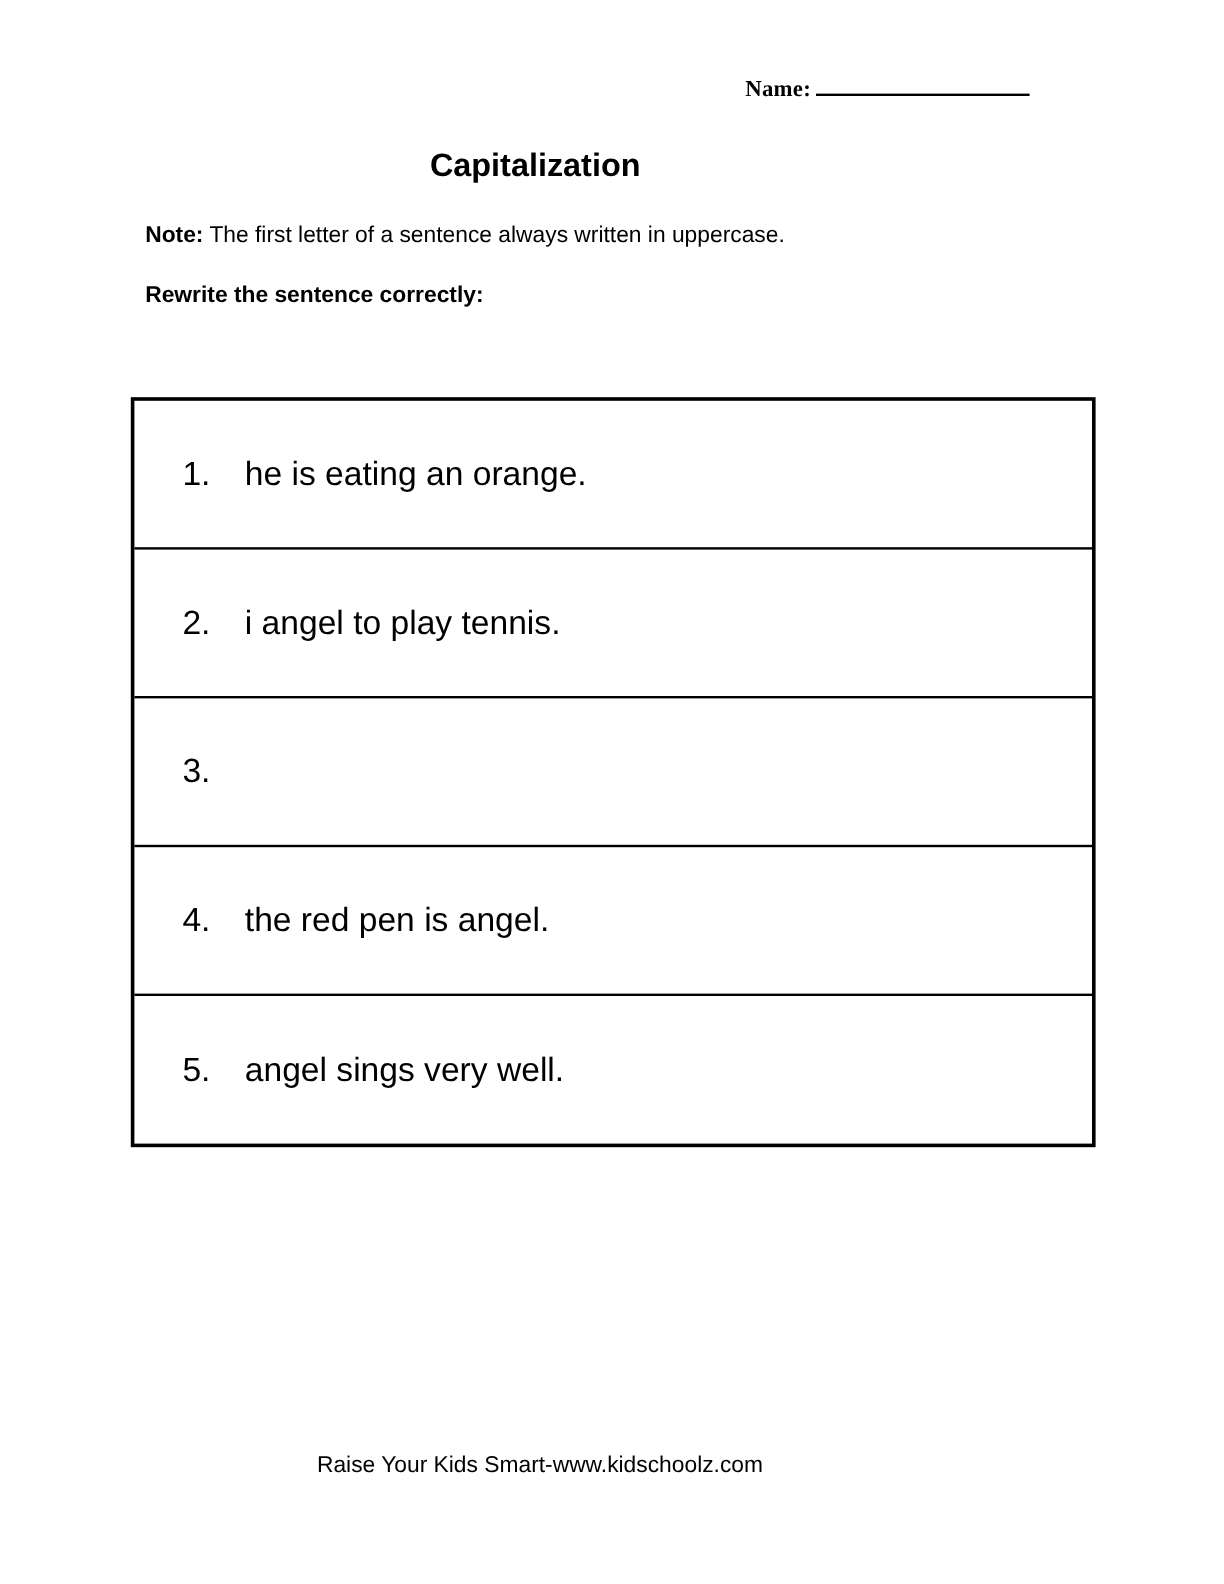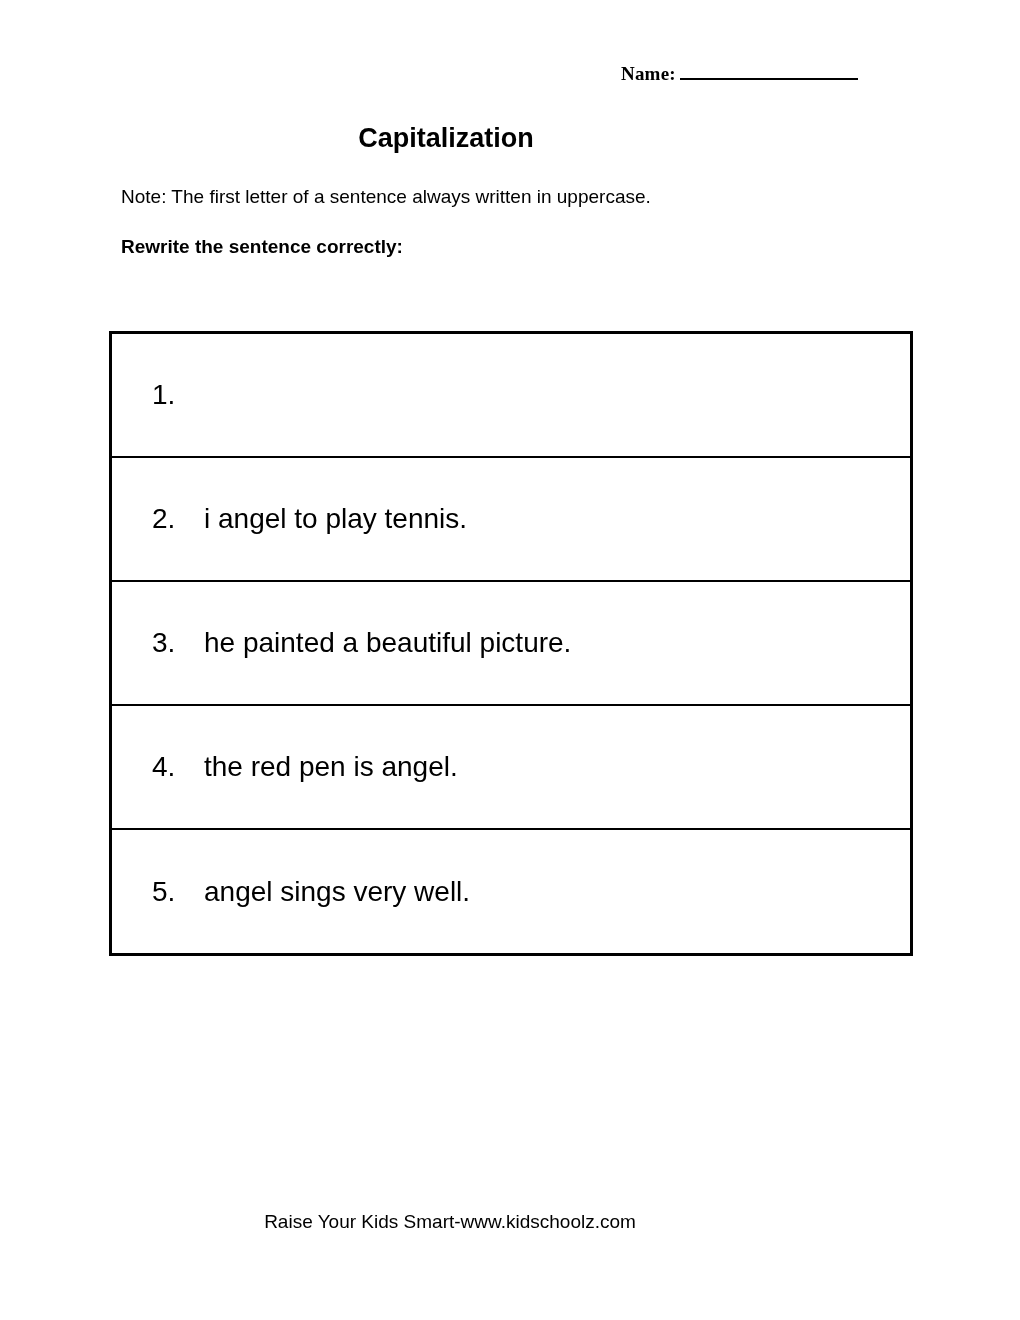--- a/index.html
+++ b/index.html
@@ -1,21 +1,21 @@
 <!DOCTYPE html>
 <html><head>
 <meta charset="utf-8">
 <style>
   html, body { margin: 0; padding: 0; background: #ffffff; }
   body { width: 1020px; height: 1320px; position: relative; overflow: hidden; color: #000; font-family: "Liberation Sans", sans-serif; }
   .name-line { position: absolute; left: 621px; top: 62px; font-size: 19px; font-weight: bold; letter-spacing: 0.2px; font-family: Liberation Serif, serif; }
   .name-line .blank { display: inline-block; width: 178px; border-bottom: 2px solid #000; height: 16px; vertical-align: baseline; margin-left: 4px; }
   .title { position: absolute; left: 0; width: 892px; top: 123px; text-align: center; font-size: 27px; font-weight: bold; }
   .note { position: absolute; left: 121px; top: 186px; font-size: 19px; }
-  .note b { font-weight: normal; }
+  .note b { font-weight: bold; }
   .instr { position: absolute; left: 121px; top: 236px; font-size: 19px; font-weight: bold; }
   .table { position: absolute; left: 109px; top: 331px; width: 798px; border: 3px solid #000; }
   .row { height: 122px; border-bottom: 2px solid #000; display: flex; align-items: center; font-size: 28px; }
   .row:last-child { border-bottom: none; height: 123px; }
   .row .num { width: 92px; padding-left: 40px; box-sizing: border-box; }
   .row .txt { }
   .footer { position: absolute; left: 0; width: 900px; top: 1211px; text-align: center; font-size: 19px; }
 </style>
 </head>
 <body>
@@ -28,28 +28,28 @@
 
 <div class="note">
   <b>Note:</b><span> The first letter of a sentence always written in uppercase.</span>
 </div>
 
 <div class="instr">Rewrite the sentence correctly:</div>
 
 <div class="table">
   <div class="row">
     <span class="num">1.</span>
+    <span class="txt">he is eating an orange.</span>
   </div>
   <div class="row">
     <span class="num">2.</span>
     <span class="txt">i angel to play tennis.</span>
   </div>
   <div class="row">
     <span class="num">3.</span>
-    <span class="txt">he painted a beautiful picture.</span>
   </div>
   <div class="row">
     <span class="num">4.</span>
     <span class="txt">the red pen is angel.</span>
   </div>
   <div class="row">
     <span class="num">5.</span>
     <span class="txt">angel sings very well.</span>
   </div>
 </div>

